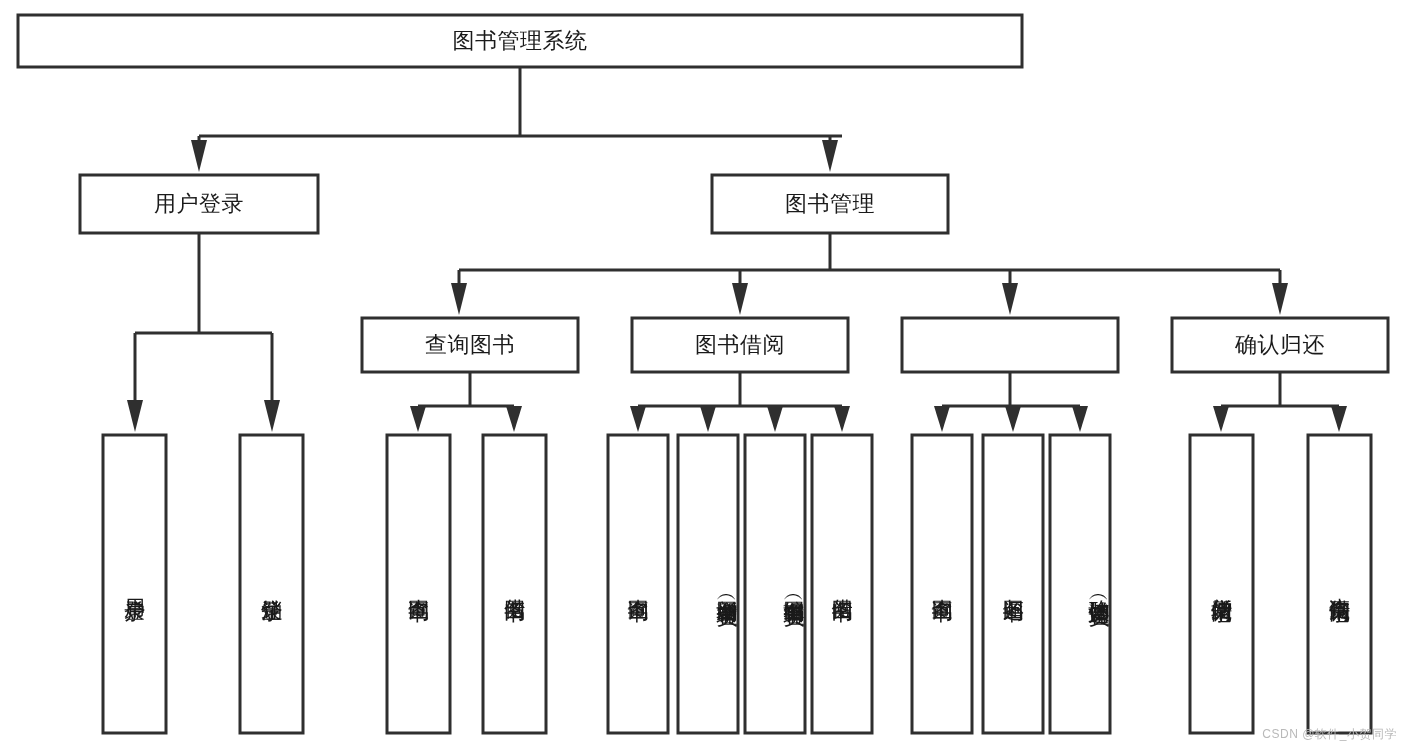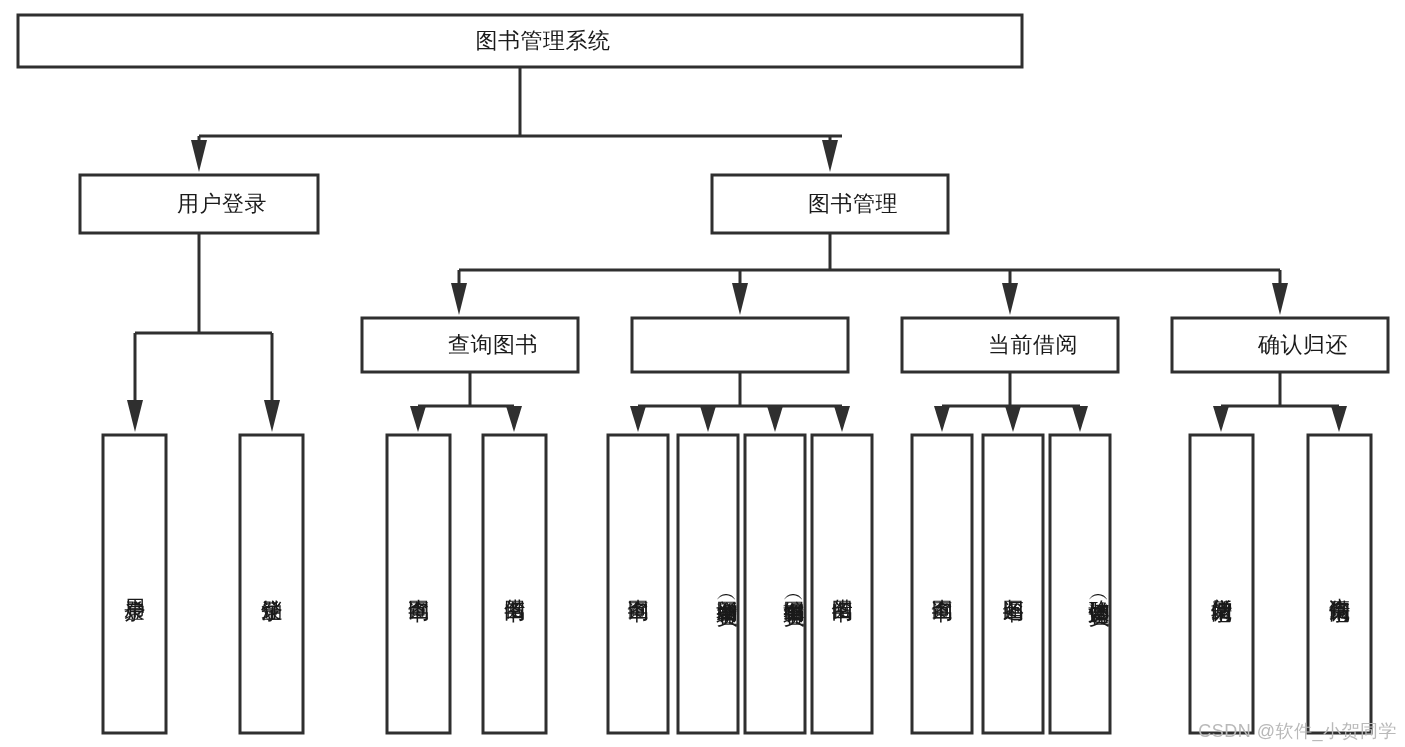--- a/index.html
+++ b/index.html
@@ -60,28 +60,27 @@
     position: absolute;
     display: flex;
     align-items: center;
     justify-content: center;
     font-family: "Liberation Sans", "DejaVu Sans", sans-serif;
     font-size: 22px;
     color: #1a1a1a;
     letter-spacing: 0.5px;
     white-space: nowrap;
     pointer-events: none;
-    margin-left: 23px;
   }
   #watermark {
     position: absolute;
     right: 8px;
     bottom: 4px;
     font-family: "Liberation Sans", "DejaVu Sans", sans-serif;
-    font-size: 18px;
+    font-size: 12px;
     color: #b9b9b9;
     letter-spacing: 0.5px;
     white-space: nowrap;
     pointer-events: none;
   }
 </style>
 </head>
 <body>
 
 <div id="diagram-root">
@@ -176,21 +175,21 @@
     <rect class="node-box" x="1190" y="435" width="63" height="298"></rect>
     <rect class="node-box" x="1308" y="435" width="63" height="298"></rect>
   </svg>
 
   <div class="horiz-text-wrap" style="left:18px; top:15px; width:1004px; height:52px;">图书管理系统</div>
 
   <div class="horiz-text-wrap" style="left:80px; top:175px; width:238px; height:58px;">用户登录</div>
   <div class="horiz-text-wrap" style="left:712px; top:175px; width:236px; height:58px;">图书管理</div>
 
   <div class="horiz-text-wrap" style="left:362px; top:318px; width:216px; height:54px;">查询图书</div>
-  <div class="horiz-text-wrap" style="left:902px; top:318px; width:216px; height:54px;">当前借阅</div>
+  <div class="horiz-text-wrap" style="left:632px; top:318px; width:216px; height:54px;">图书借阅</div>
   <div class="horiz-text-wrap" style="left:1172px; top:318px; width:216px; height:54px;">确认归还</div>
 
   <div class="vert-text-wrap" style="left:103px; top:435px; width:63px; height:298px;">用户登录</div>
   <div class="vert-text-wrap" style="left:240px; top:435px; width:63px; height:298px;">注销登录</div>
   <div class="vert-text-wrap" style="left:387px; top:435px; width:63px; height:298px;">查询图书</div>
   <div class="vert-text-wrap" style="left:483px; top:435px; width:63px; height:298px;">借阅图书</div>
   <div class="vert-text-wrap" style="left:608px; top:435px; width:60px; height:298px;">查询图书</div>
   <div class="vert-text-wrap" style="left:678px; top:435px; width:60px; height:298px; align-items:flex-start; padding-top:6px; box-sizing:border-box;">新增图书（管理员）</div>
   <div class="vert-text-wrap" style="left:745px; top:435px; width:60px; height:298px; align-items:flex-start; padding-top:6px; box-sizing:border-box;">编辑图书（管理员）</div>
   <div class="vert-text-wrap" style="left:812px; top:435px; width:60px; height:298px;">借阅图书</div>

